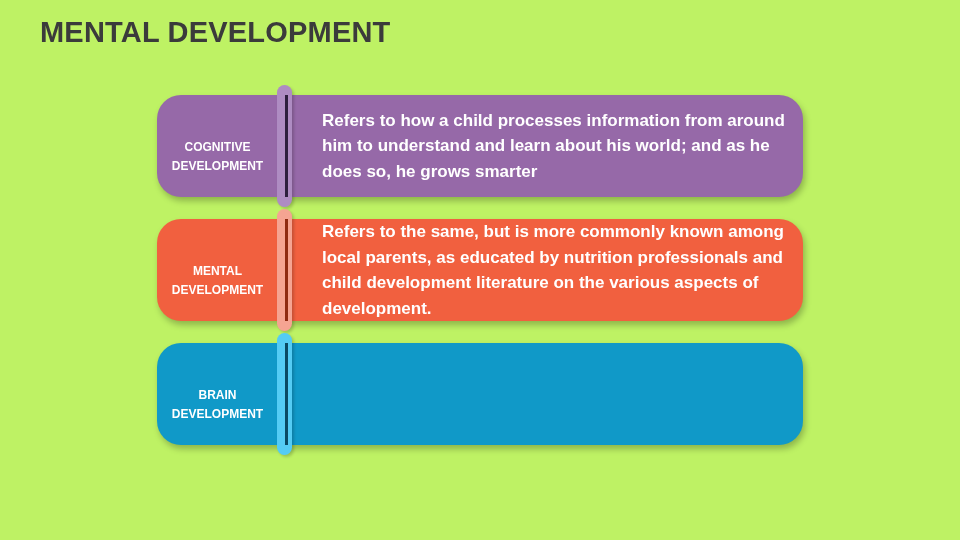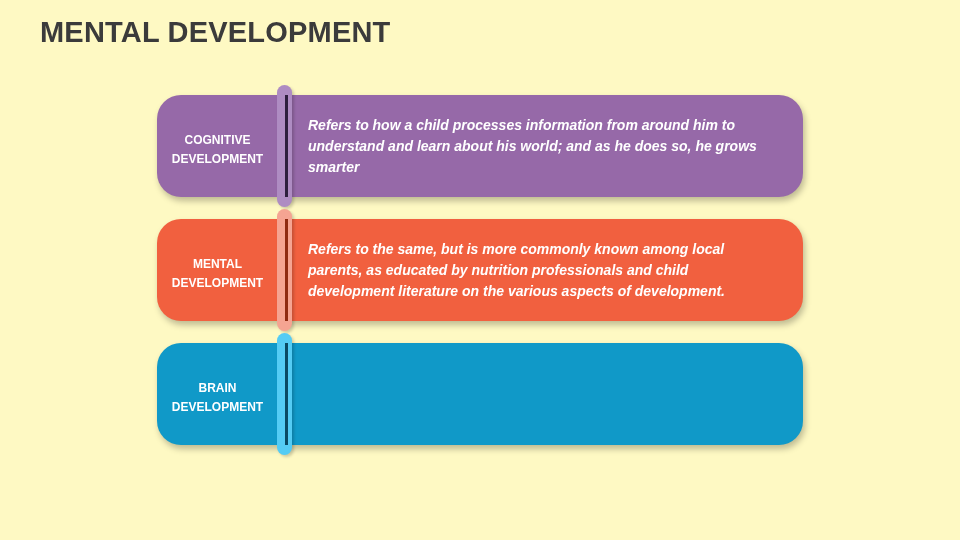--- a/index.html
+++ b/index.html
@@ -35,21 +35,21 @@
     position: relative;
     height: 102px;
     margin-bottom: 22px;
     border-radius: 24px;
     background: var(--base, #999);
     box-shadow: 2px 4px 6px rgba(0,0,0,0.25);
   }
   .card-label {
     position: absolute;
     left: 0;
-    top: 4px;
+    top: 11px;
     width: 121px;
     height: 100%;
     display: flex;
     align-items: center;
     justify-content: center;
     text-align: center;
     padding: 8px 12px;
     box-sizing: border-box;
     color: #ffffff;
     font-size: 12px;
@@ -73,38 +73,37 @@
     position: absolute;
     left: 128px;
     top: 0;
     width: 3px;
     height: 100%;
     background: var(--line, #222);
     z-index: 4;
   }
   .card-description {
     position: absolute;
-    left: 151px;
+    left: 165px;
     top: 0;
     width: 468px;
     height: 100%;
     display: flex;
     align-items: center;
     color: #ffffff;
-    font-size: 14px;
+    font-size: 17px;
     font-weight: 600;
     line-height: 1.5;
     z-index: 2;
-    font-style: italic;
   }
 </style>
 </head>
 <body>
 
-<div class="slide" style="background: #fef9c3;">
+<div class="slide" style="background: #bef264;">
   <h1 class="slide-title" style="color: rgb(59, 59, 59);">MENTAL DEVELOPMENT</h1>
 
   <div class="cards">
 
     <div class="card" style="--base: #9669a8; --capsule: #ae8cc2; --line: #2d1f3d;">
       <div class="card-label">COGNITIVE DEVELOPMENT</div>
       <div class="divider-capsule"></div>
       <div class="divider-line"></div>
       <div class="card-description">Refers to how a child processes information from around him to understand and learn about his world; and as he does so, he grows smarter</div>
     </div>

